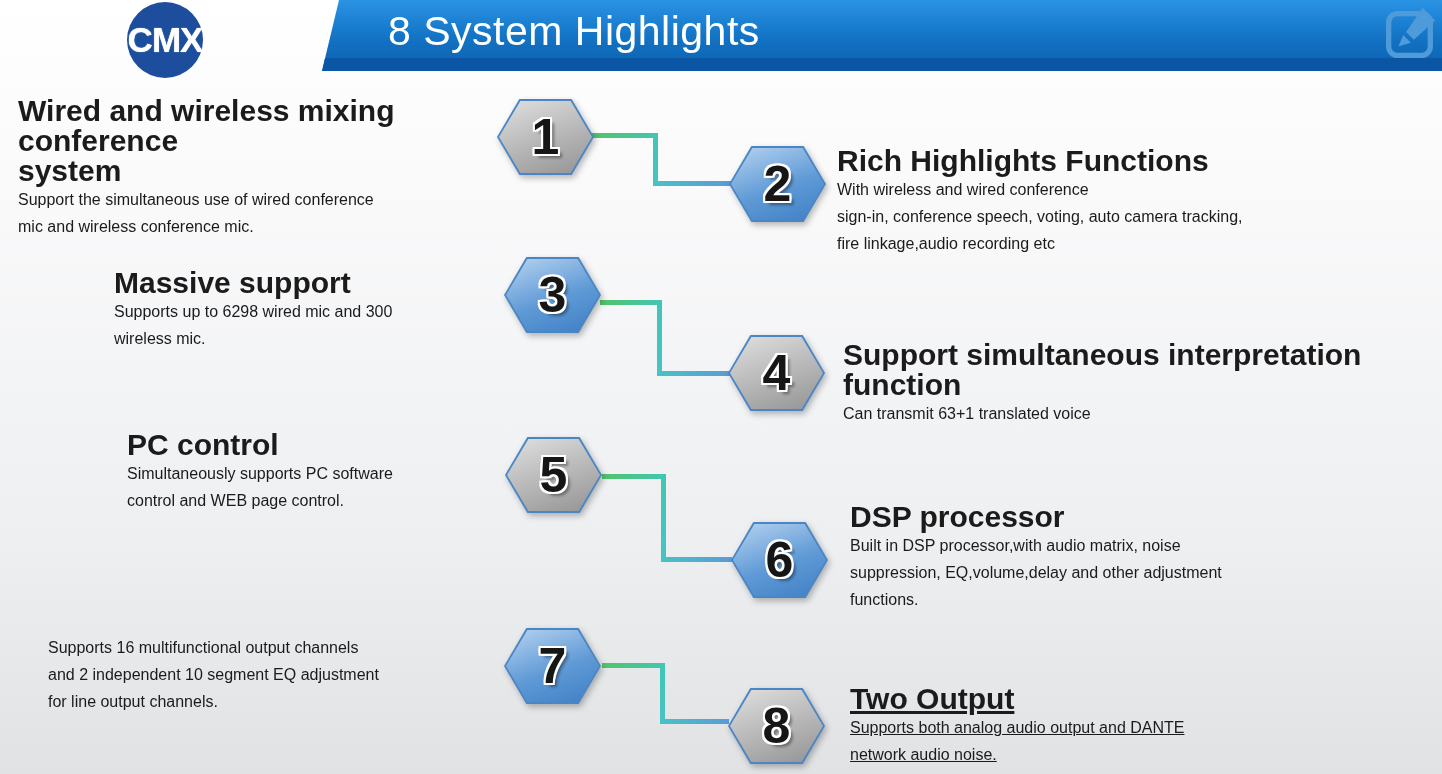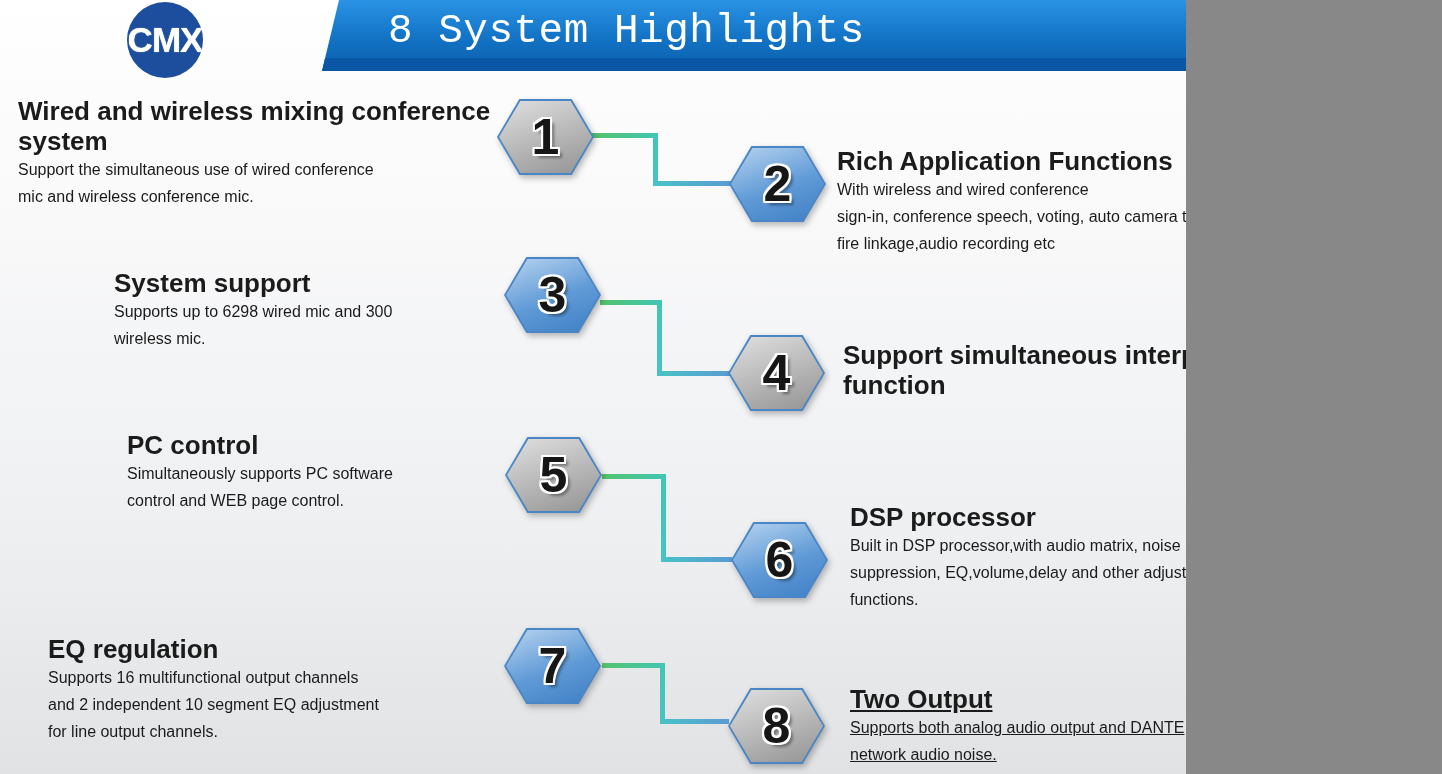--- a/index.html
+++ b/index.html
@@ -1,48 +1,47 @@
 <!DOCTYPE html>
 <html><head>
 <meta charset="utf-8">
 <style>
   * { margin:0; padding:0; box-sizing:border-box; }
   html,body { background:#888; }
   .slide {
-    position:relative; width:1186px; height:774px; overflow:hidden;
+    position:relative; width:1442px; height:774px; overflow:hidden;
     font-family:"Liberation Sans", sans-serif;
     background:linear-gradient(180deg,#ffffff 0%,#f9f9fa 28%,#edeff1 70%,#e0e2e4 100%);
   }
 
   
   .header {
     position:absolute; left:322px; top:0; width:1120px; height:71px;
     clip-path:polygon(17px 0,100% 0,100% 100%,0 100%);
     background:linear-gradient(180deg,#2a93e4 0%,#1272c4 55%,#0d60ad 100%);
-    font-family:Liberation Mono, monospace;
   }
   .header-strip { position:absolute; left:0; right:0; bottom:0; height:13px; background:#0a55a4; }
   .title {
     position:absolute; left:66px; top:8px; color:#ffffff;
     font-size:41px; font-weight:400; letter-spacing:0.5px; white-space:nowrap;
   }
   .edit-icon { position:absolute; right:2px; top:3px; width:62px; height:62px; cursor:pointer; }
 
   .logo {
     position:absolute; left:127px; top:2px; width:76px; height:76px; border-radius:50%;
     background:#1c4e9d; display:flex; align-items:center; justify-content:center;
   }
   .logo span {
     color:#ffffff; font-weight:bold; font-size:35px; letter-spacing:-1px;
     text-shadow:0 0 1px #fff;
   }
 
   
   .fblock { position:absolute; color:#1b1b1b; }
-  .ftitle { font-weight:bold; font-size:26px; line-height:30px; white-space:pre-line; }
+  .ftitle { font-weight:bold; font-size:30px; line-height:30px; white-space:pre-line; }
   .fbody  { font-size:16px; line-height:27px; white-space:pre-line; }
   .t1 { left:18px;  top:96px;  width:520px; }
   .t2 { left:837px; top:146px; width:575px; }
   .t3 { left:114px; top:268px; width:430px; }
   .t4 { left:843px; top:340px; width:540px; }
   .t5 { left:127px; top:430px; width:410px; }
   .t6 { left:850px; top:502px; width:545px; }
   .t7 { left:48px;  top:634px; width:490px; }
   .t8 { left:850px; top:684px; width:530px;text-decoration:underline; }
 
@@ -108,47 +107,47 @@
     </svg>
   </div>
 
   <div class="fblock t1">
     <div class="ftitle">Wired and wireless mixing conference
 system</div>
     <div class="fbody">Support the simultaneous use of wired conference
 mic and wireless conference mic.</div>
   </div>
   <div class="fblock t2">
-    <div class="ftitle">Rich Application Functions</div>
+    <div class="ftitle">Rich Highlights Functions</div>
     <div class="fbody">With wireless and wired conference
 sign-in, conference speech, voting, auto camera tracking,
 fire linkage,audio recording etc</div>
   </div>
   <div class="fblock t3">
-    <div class="ftitle">System support</div>
+    <div class="ftitle">Massive support</div>
     <div class="fbody">Supports up to 6298 wired mic and 300
 wireless mic.</div>
   </div>
   <div class="fblock t4">
     <div class="ftitle">Support simultaneous interpretation
 function</div>
+    <div class="fbody">Can transmit 63+1 translated voice</div>
   </div>
   <div class="fblock t6">
     <div class="ftitle">DSP processor</div>
     <div class="fbody">Built in DSP processor,with audio matrix, noise
 suppression, EQ,volume,delay and other adjustment
 functions.</div>
   </div>
   <div class="fblock t5">
     <div class="ftitle">PC control</div>
     <div class="fbody">Simultaneously supports PC software
 control and WEB page control.</div>
   </div>
   <div class="fblock t7">
-    <div class="ftitle">EQ regulation</div>
     <div class="fbody">Supports 16 multifunctional output channels
 and 2 independent 10 segment EQ adjustment
 for line output channels.</div>
   </div>
   <div class="fblock t8">
     <div class="ftitle">Two Output</div>
     <div class="fbody">Supports both analog audio output and DANTE
 network audio noise.</div>
   </div>
 

